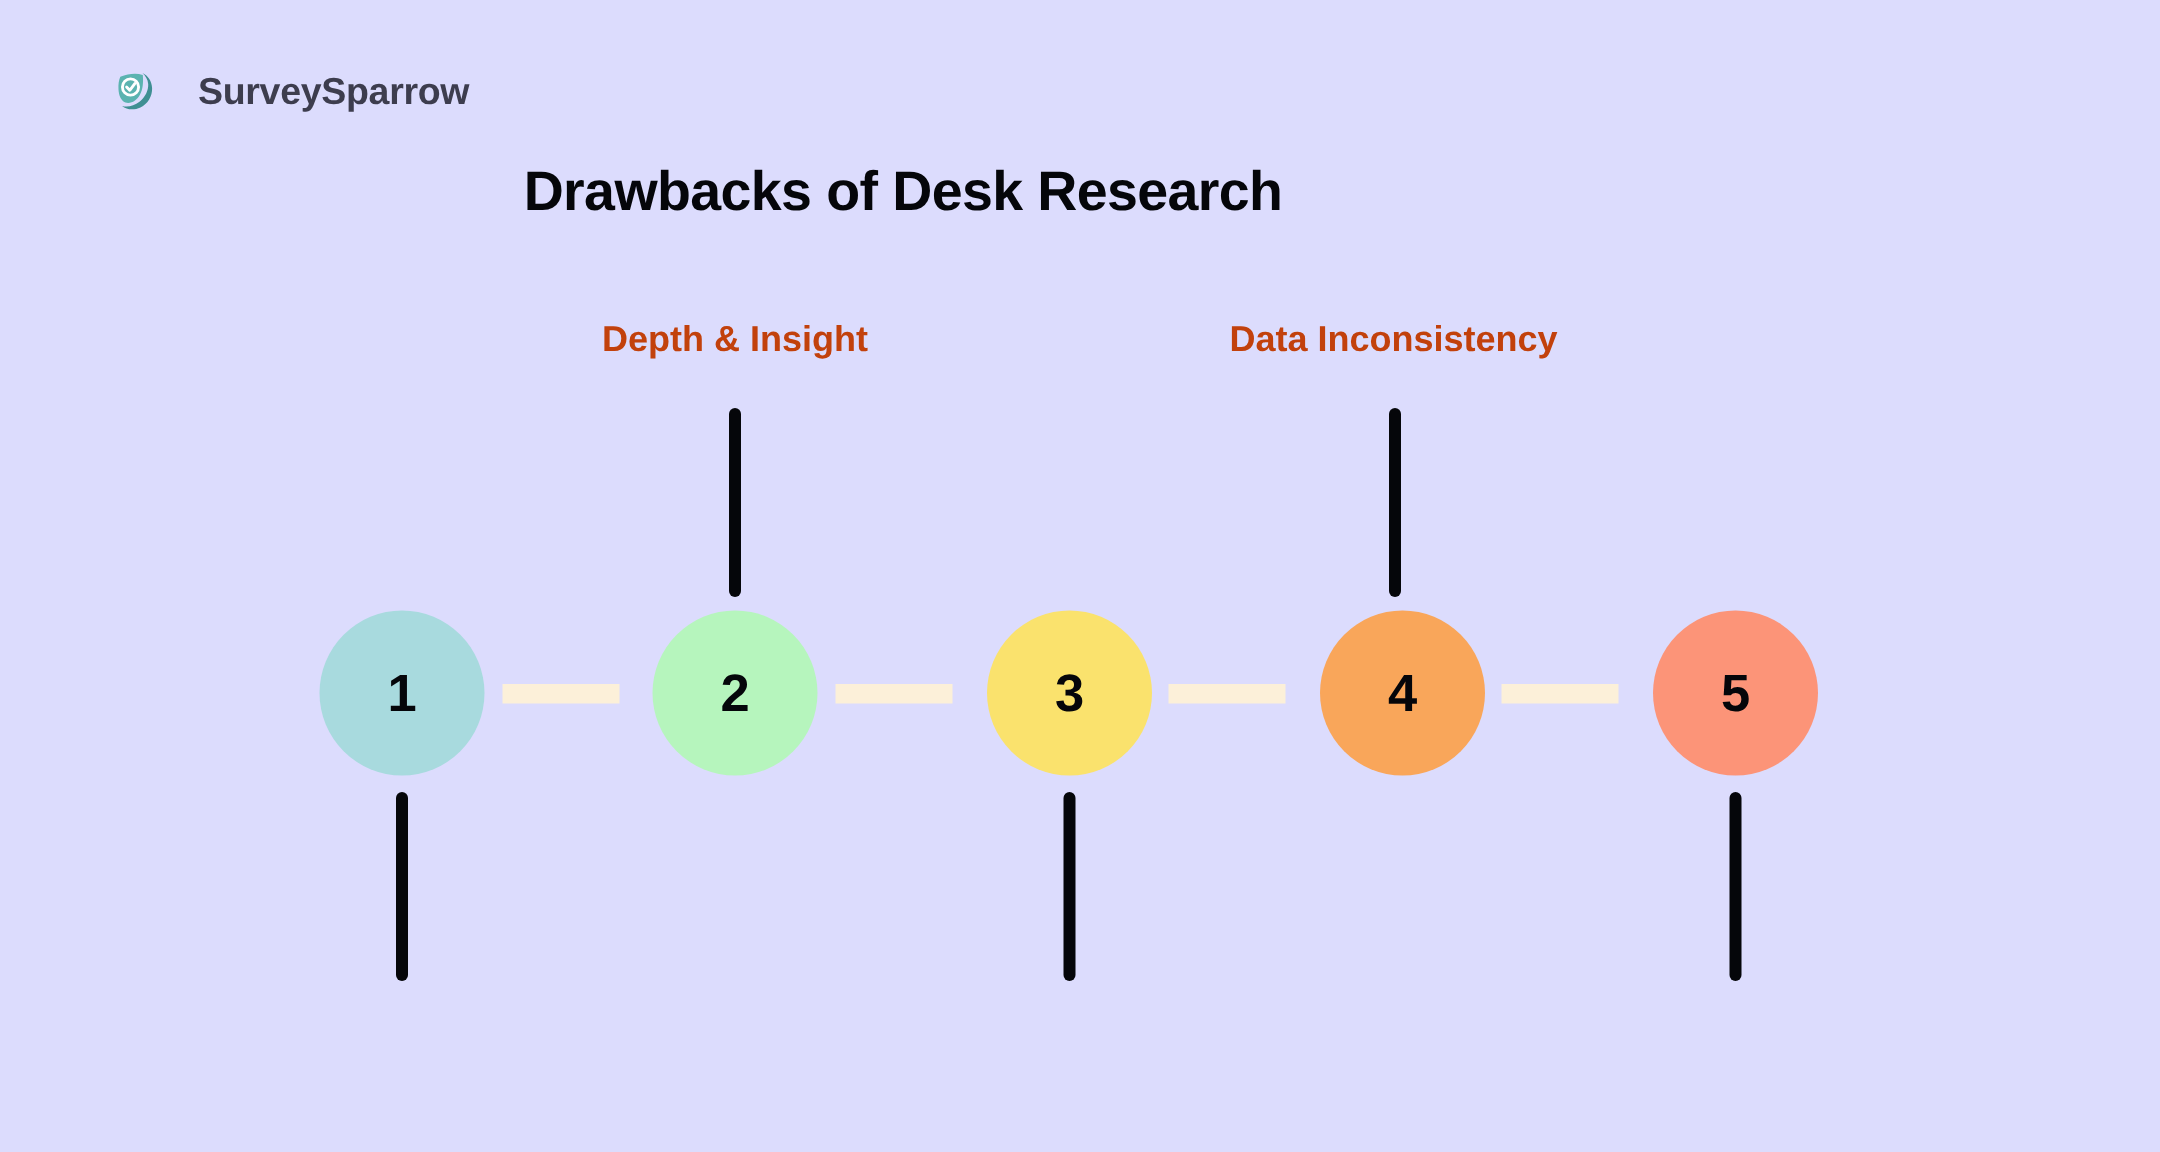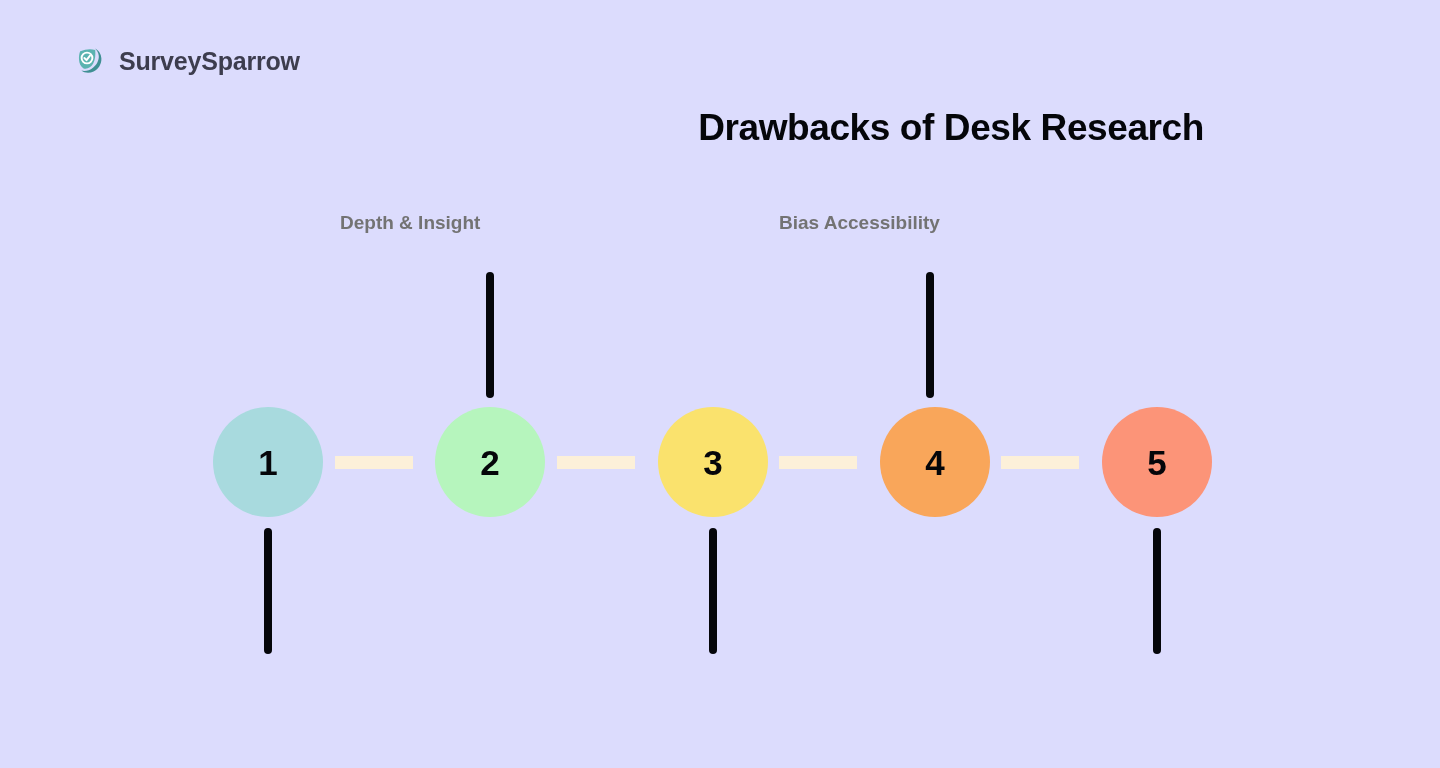--- a/index.html
+++ b/index.html
@@ -15,21 +15,21 @@
     position: relative;
   }
 
   
   #brand {
     position: absolute;
     left: 76px;
     top: 44px;
     display: flex;
     align-items: center;
-    gap: 9px;
+    gap: 22px;
   }
   #brand .logo-mark {
     width: 34px;
     height: 34px;
     display: block;
     flex: 0 0 auto;
   }
   #brand .logo-text {
     font-size: 25px;
     font-weight: 600;
@@ -38,21 +38,21 @@
     line-height: 1;
     white-space: nowrap;
   }
 
   
   #page-title {
     position: absolute;
     left: 0;
     top: 106px;
     width: 1204px;
-    text-align: right;
+    text-align: center;
     font-size: 37px;
     font-weight: bold;
     color: #05060a;
     letter-spacing: -0.4px;
     line-height: 1.2;
   }
 
   
   #timeline {
     position: absolute;
@@ -96,24 +96,24 @@
     height: 126px;
   }
   .stem.down {
     top: 528px;
     height: 126px;
   }
 
   .caption {
     position: absolute;
     width: 300px;
-    text-align: left;
-    font-size: 19px;
+    text-align: center;
+    font-size: 24px;
     font-weight: bold;
-    color: #737373;
+    color: #c2410c;
     line-height: 1.52;
     white-space: pre-line;
   }
   .caption.above {
     top: 209px;
   }
   .caption.below {
     top: 667px;
   }
 </style>
@@ -156,20 +156,20 @@
 
   <div class="stem down" style="left:709px"></div>
   <div class="node" style="left:658px;background:#fae26d">
     <span>3</span>
   </div>
 
   <div class="stem up" style="left:926px"></div>
   <div class="node" style="left:880px;background:#f9a65a">
     <span>4</span>
   </div>
-  <div class="caption above" style="left:779px">Bias Accessibility</div>
+  <div class="caption above" style="left:779px">Data Inconsistency</div>
 
   <div class="stem down" style="left:1153px"></div>
   <div class="node" style="left:1102px;background:#fc9478">
     <span>5</span>
   </div>
 
 </div>
 
 </body></html>

